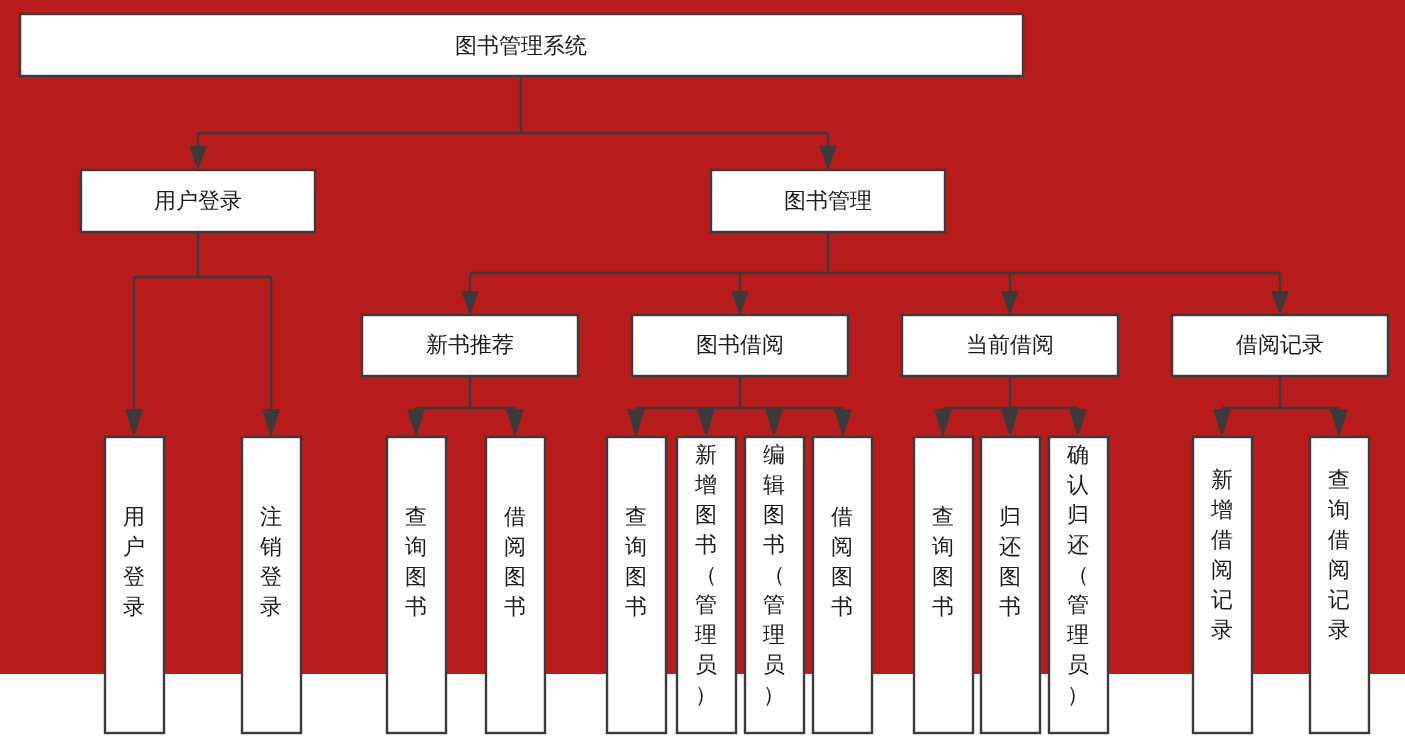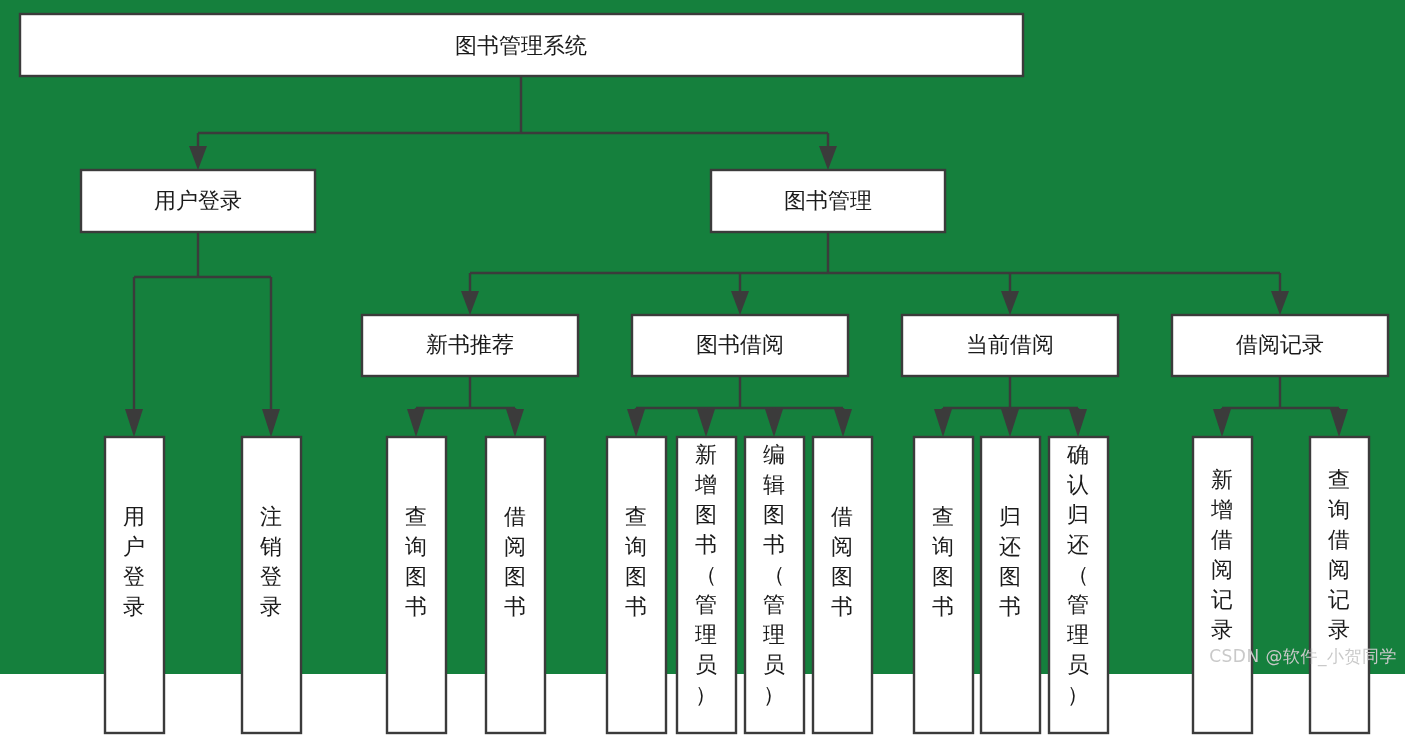--- a/index.html
+++ b/index.html
@@ -10,21 +10,21 @@
   body {
     width: 1405px;
     height: 747px;
     font-family: "DejaVu Sans", "Liberation Sans", sans-serif;
     overflow: hidden;
   }
   #diagram-root {
     position: relative;
     width: 1405px;
     height: 674px;
-    background: #15803d;
+    background: #b91c1c;
   }
   svg.diagram-canvas {
     position: absolute;
     left: 0;
     top: 0;
     width: 1405px;
     height: 747px;
   }
   .node-box {
     fill: #ffffff;
@@ -244,15 +244,14 @@
       <text class="node-label-vertical" x="1222" y="487"><tspan x="1222" dy="0">新</tspan><tspan x="1222" dy="30">增</tspan><tspan x="1222" dy="30">借</tspan><tspan x="1222" dy="30">阅</tspan><tspan x="1222" dy="30">记</tspan><tspan x="1222" dy="30">录</tspan></text>
     </g>
 
     <g>
       <rect class="node-box" x="1310" y="437" width="59" height="296"></rect>
       <text class="node-label-vertical" x="1339" y="487"><tspan x="1339" dy="0">查</tspan><tspan x="1339" dy="30">询</tspan><tspan x="1339" dy="30">借</tspan><tspan x="1339" dy="30">阅</tspan><tspan x="1339" dy="30">记</tspan><tspan x="1339" dy="30">录</tspan></text>
     </g>
 
   </svg>
 
-  <div class="watermark">CSDN @软件_小贺同学</div>
 
 </div>
 
 </body></html>

